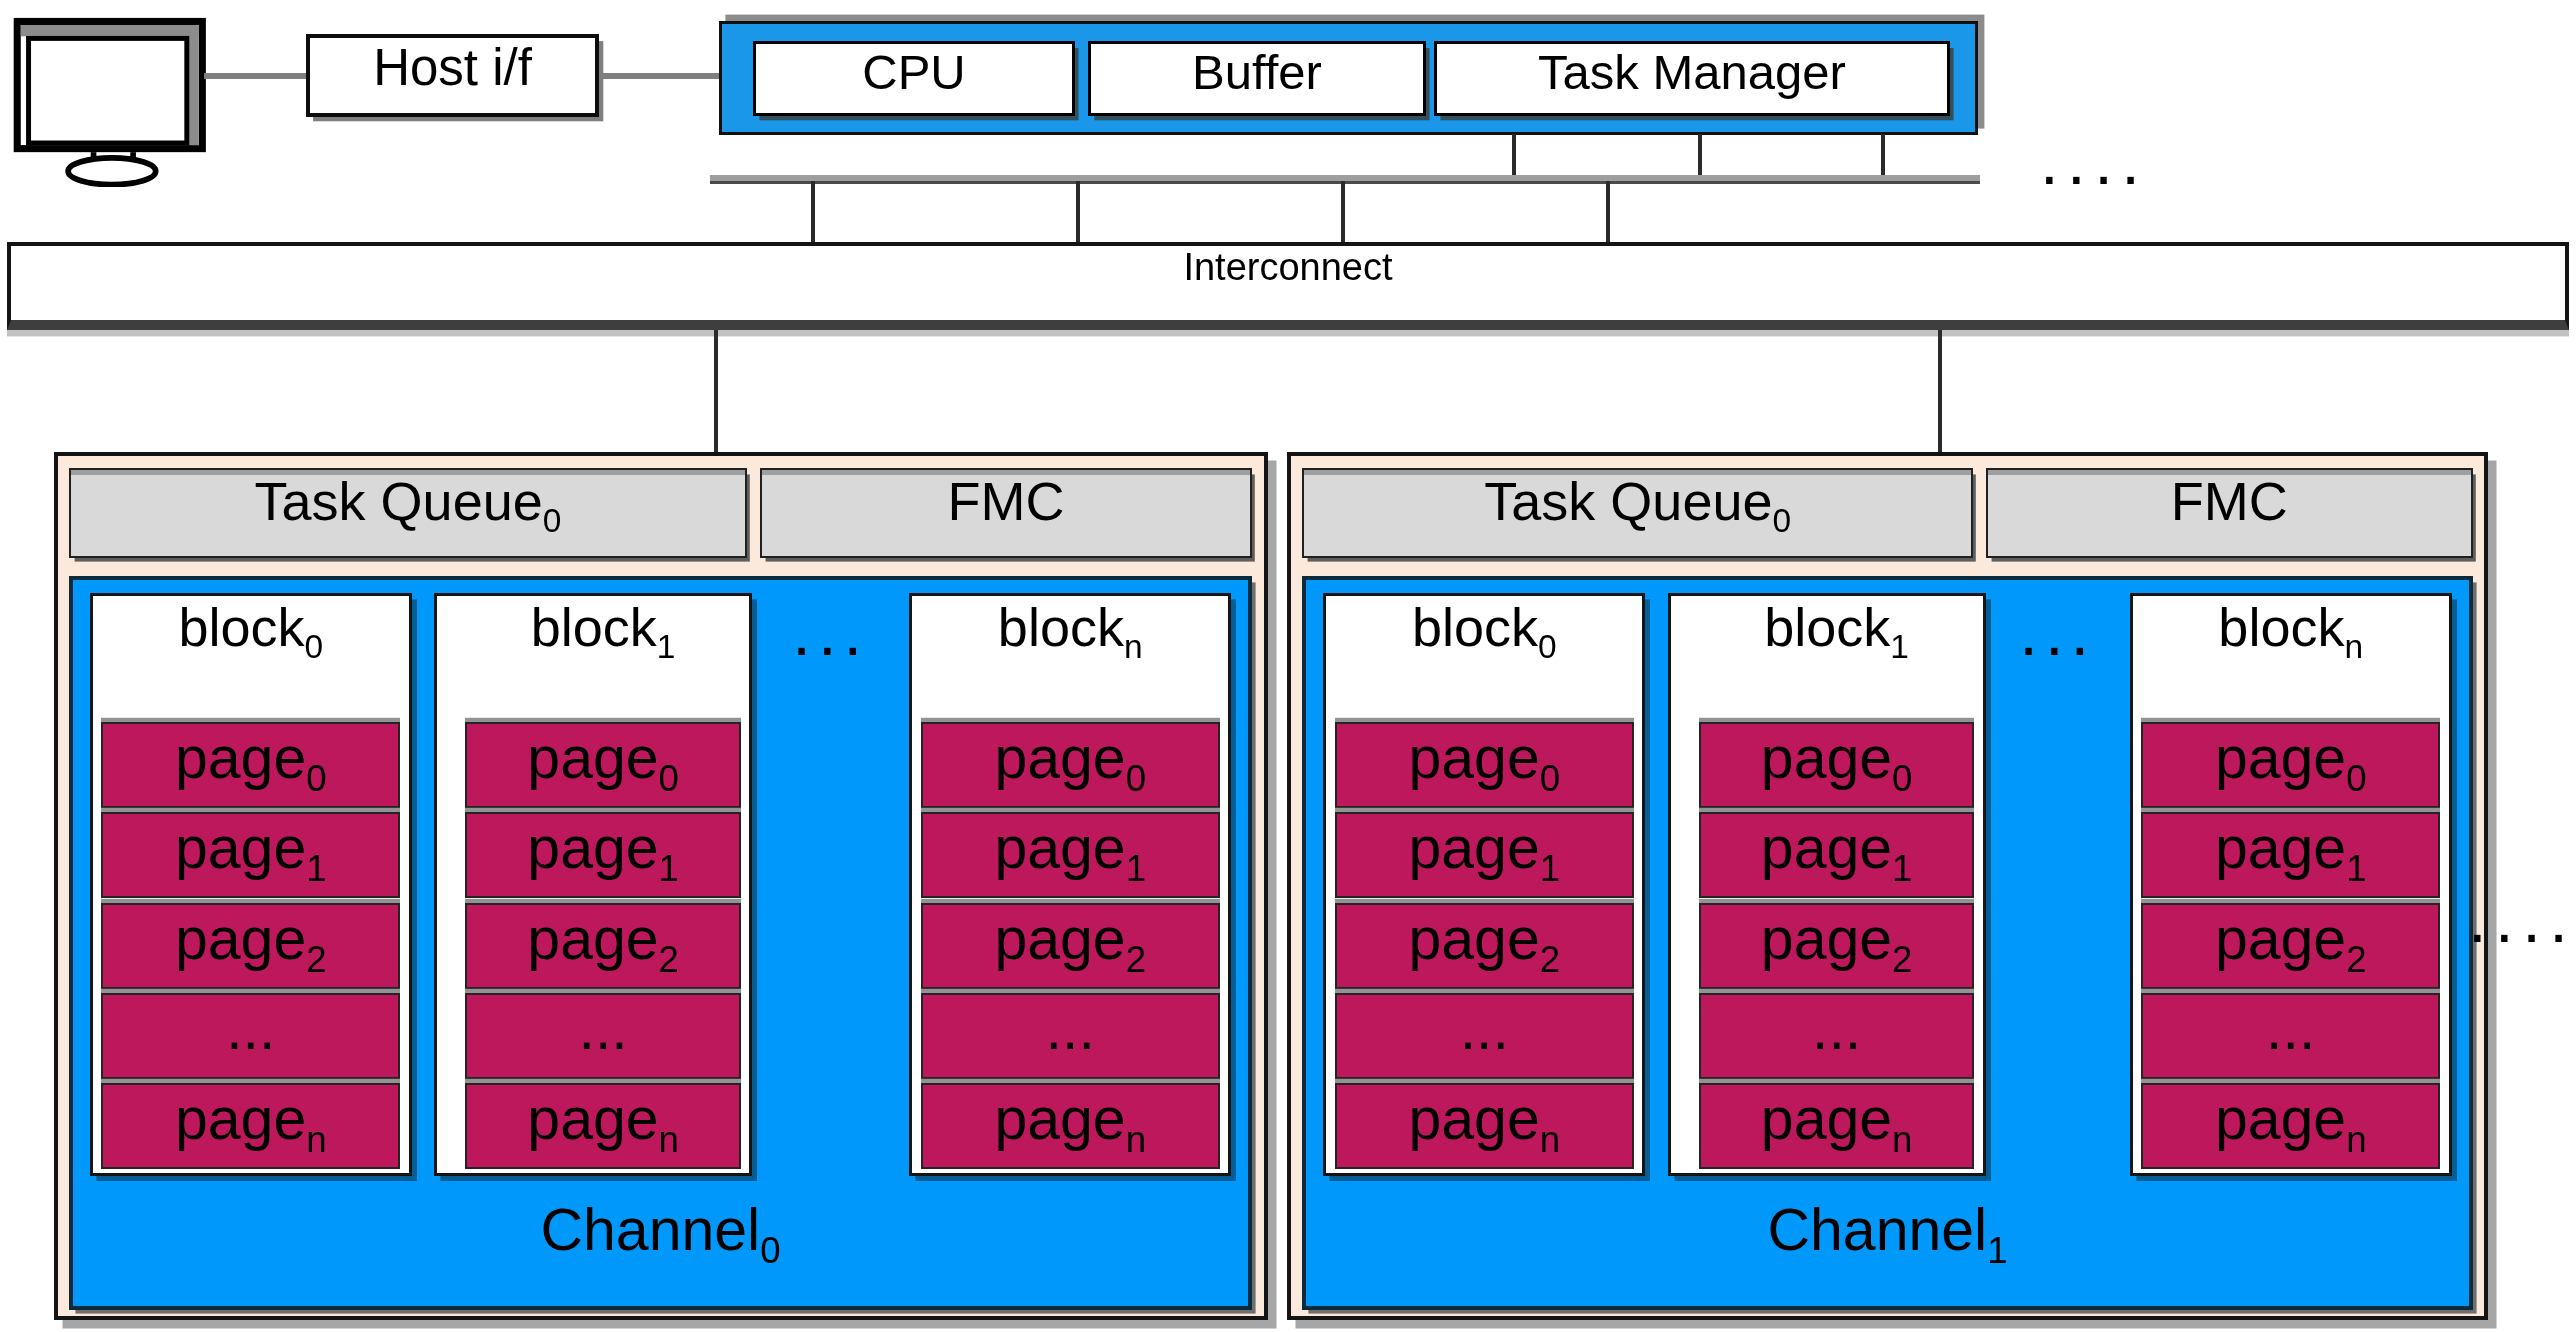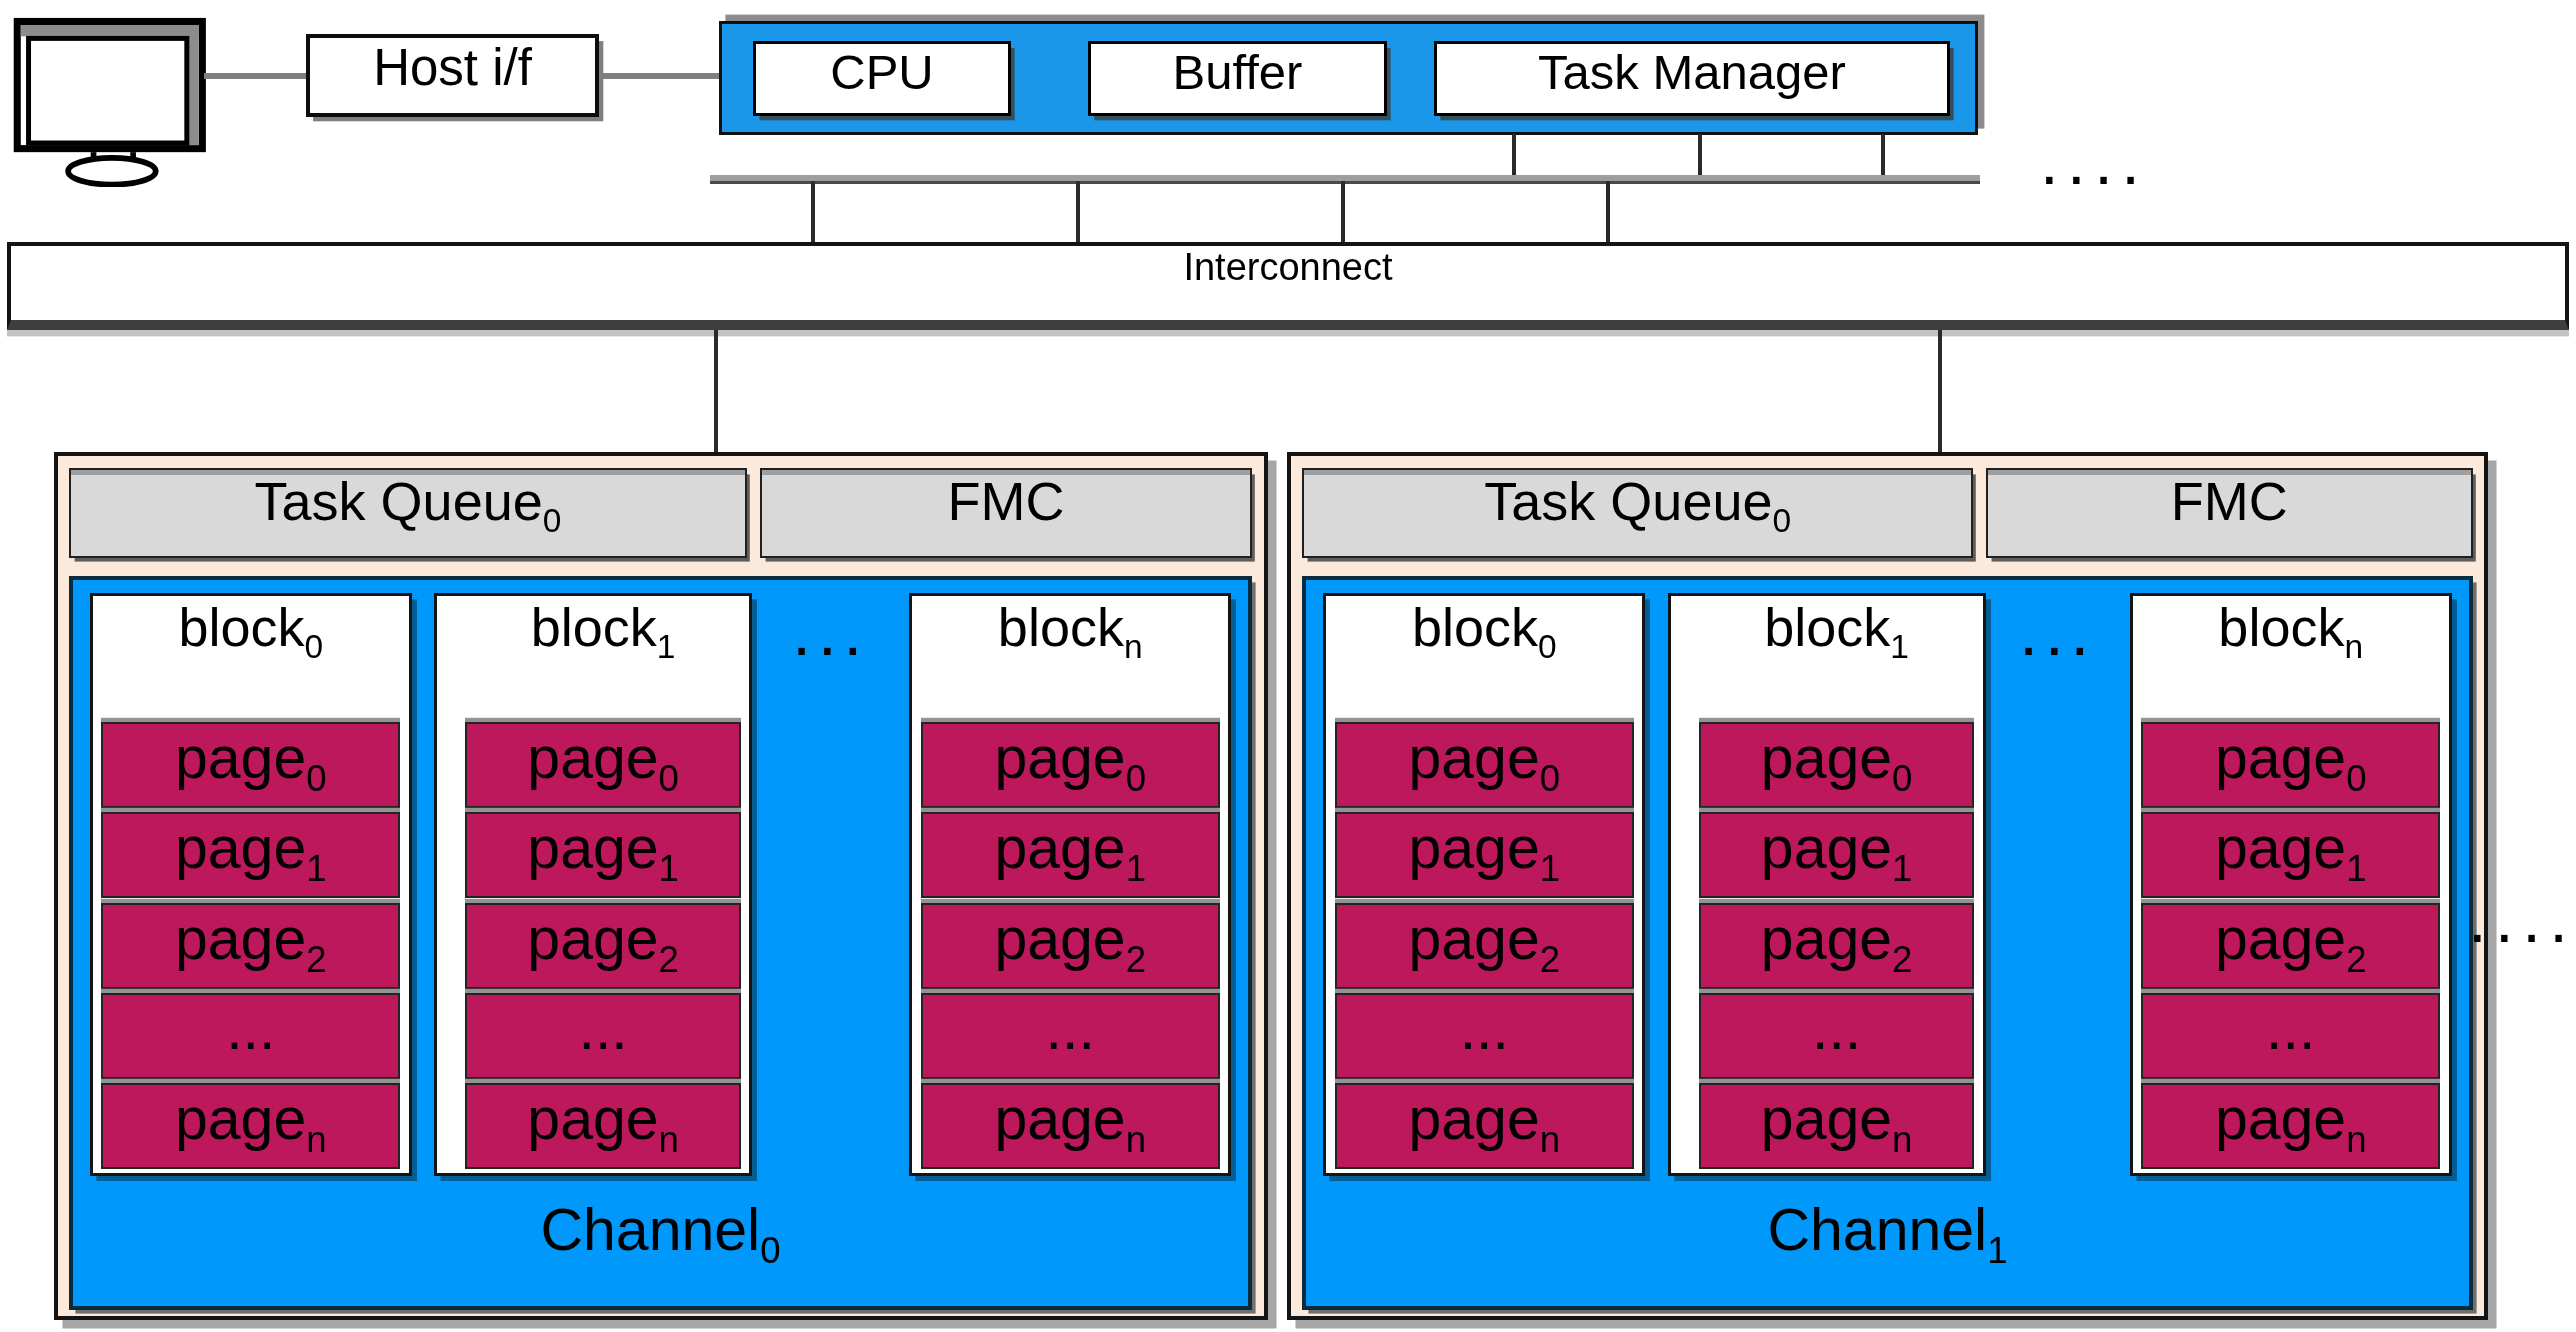--- a/index.html
+++ b/index.html
@@ -15,22 +15,22 @@
 
   
   .hostif{position:absolute;left:306px;top:34px;width:293px;height:83px;background:#fff;
           border:4.2px solid #0d0d0d;box-shadow:5.7px 5.7px 0 -1.4px #7f7f7f;box-sizing:border-box;font-size:51px;}
 
   
   .controller{position:absolute;left:719px;top:21px;width:1259px;height:114px;background:#1b97ea;
               border:3.5px solid #101010;box-shadow:6.4px -6.4px 0 0 #8c8c8c;box-sizing:border-box;}
   .cbox{position:absolute;top:17px;height:75px;background:#fff;border:3.5px solid #000;
         box-shadow:5px 5.7px 0 -1.4px #344f5c;box-sizing:border-box;font-size:49px;}
-  .cpu{left:31px;width:258px;}
-  .buffer{left:366px;width:299px;}
+  .cpu{left:31px;width:322px;}
+  .buffer{left:366px;width:338px;}
   .taskmgr{left:712px;width:516px;}
 
   
   .bus{position:absolute;left:710px;top:175px;width:1270px;height:5.7px;background:#9e9e9e;
        border-bottom:3.5px solid #4a4a4a;}
 
   
   .interconnect{position:absolute;left:7px;top:242px;width:2562px;height:88px;background:#fff;
                 border:4.2px solid #141414;border-bottom:10.6px solid #3e3e3e;box-shadow:0 6.4px 0 #c2c2c2;
                 box-sizing:border-box;font-size:38px;}

